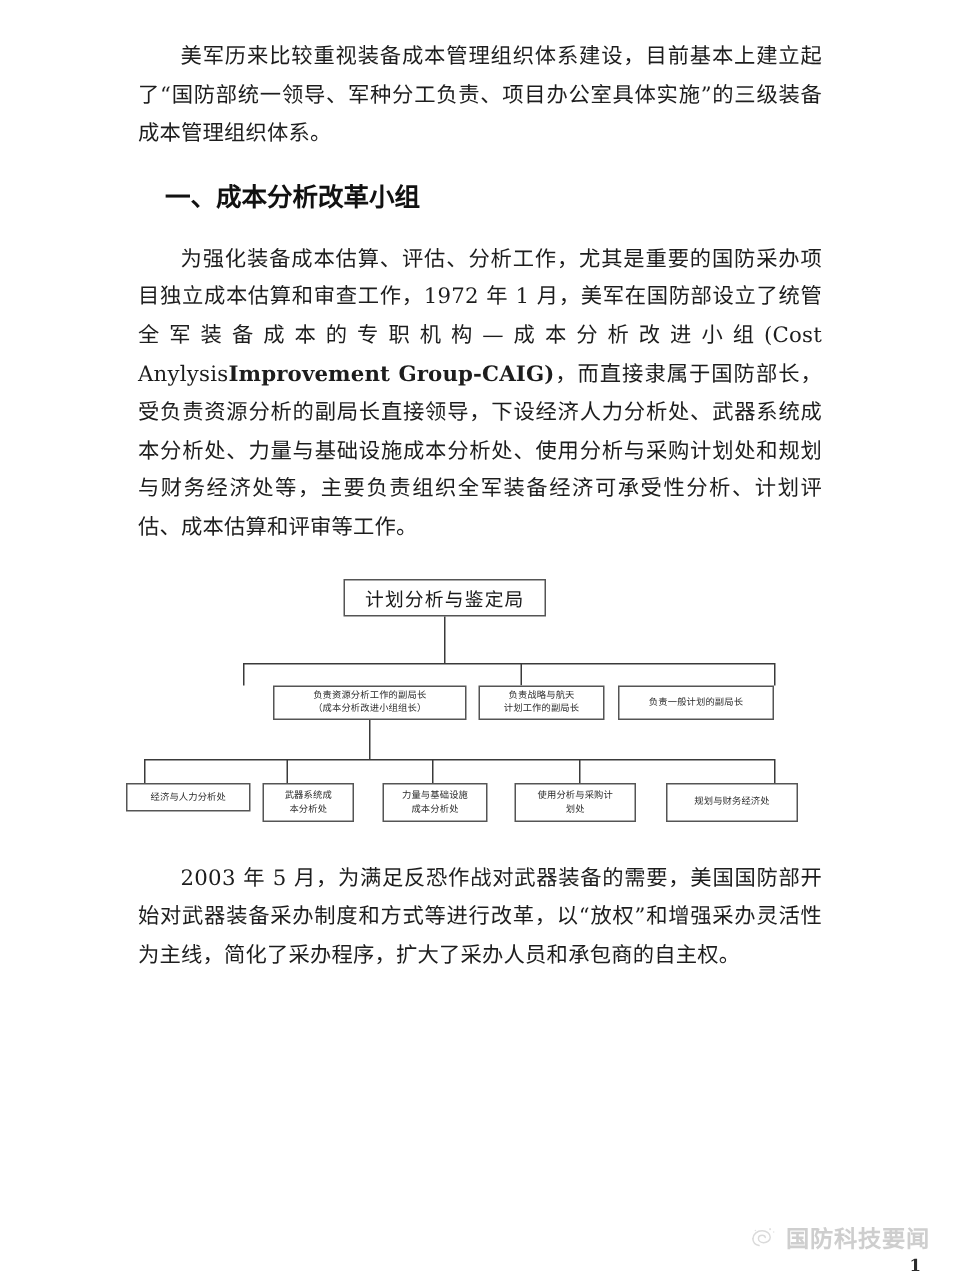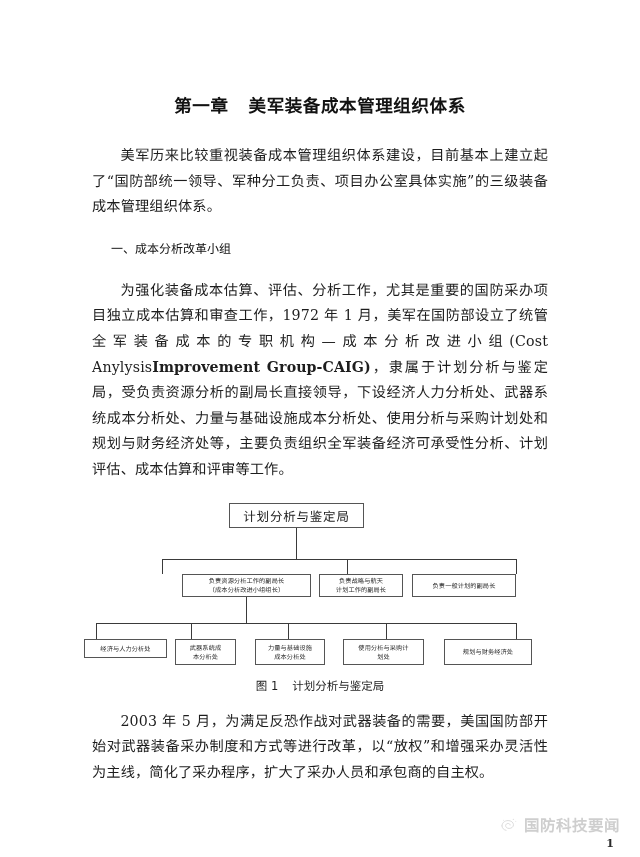--- a/index.html
+++ b/index.html
@@ -74,23 +74,23 @@
     color: #111111;
     font-family: "DejaVu Sans", "Liberation Sans", sans-serif;
     line-height: 25.6px;
   }
   .section-title .st-gap {
     display: inline-block;
     width: 22px;
   }
 
   .subsection-title {
-    font-size: 12px;
-    font-weight: normal;
-    margin: 11px;
+    font-size: 17px;
+    font-weight: bold;
+    margin: 0;
     text-indent: 2em;
     color: #111111;
     font-family: "DejaVu Sans", "Liberation Sans", sans-serif;
     line-height: 26px;
   }
 
   .latin {
     font-family: "DejaVu Serif", "Liberation Serif", serif;
     font-weight: bold;
     letter-spacing: 0.1px;
@@ -196,31 +196,28 @@
     color: #2b2b2b;
     font-family: "DejaVu Serif", "Liberation Serif", serif;
   }
 </style>
 </head>
 <body>
 
 <div class="page">
   <div class="content">
 
-    <h1 class="chapter-title">
-      <span>第一章</span><span class="ct-gap"></span><span>美军装备成本管理组织体系</span>
-    </h1>
 
     <p class="para first-para">美军历来比较重视装备成本管理组织体系建设，目前基本上建立起了“国防部统一领导、军种分工负责、项目办公室具体实施”的三级装备成本管理组织体系。</p>
 
 
 
     <h3 class="subsection-title">一、成本分析改革小组</h3>
 
-    <p class="para"><span>为强化装备成本估算、评估、分析工作，尤其是重要的国防采办项目独立成本估算和审查工作，1972 年 1 月，美军在国防部设立了统管全军装备成本的专职机构—成本分析改进小组(Cost Anylysis</span><span class="latin">Improvement Group-CAIG)</span><span>，隶属于计划分析与鉴定局，受负责资源分析的副局长直接领导，下设经济人力分析处、武器系统成本分析处、力量与基础设施成本分析处、使用分析与采购计划处和规划与财务经济处等，主要负责组织全军装备经济可承受性分析、计划评估、成本估算和评审等工作。</span></p>
+    <p class="para"><span>为强化装备成本估算、评估、分析工作，尤其是重要的国防采办项目独立成本估算和审查工作，1972 年 1 月，美军在国防部设立了统管全军装备成本的专职机构—成本分析改进小组(Cost Anylysis</span><span class="latin">Improvement Group-CAIG)</span><span>，而直接隶属于国防部长，受负责资源分析的副局长直接领导，下设经济人力分析处、武器系统成本分析处、力量与基础设施成本分析处、使用分析与采购计划处和规划与财务经济处等，主要负责组织全军装备经济可承受性分析、计划评估、成本估算和评审等工作。</span></p>
 
     <div class="figure">
       <div class="orgchart">
 
         <div class="node node-root" style="left:153px; top:4px; width:135px; height:25px;">
           <span>计划分析与鉴定局</span>
         </div>
 
         <div class="line line-v" style="left:220px; top:29px; width:1px; height:31px;"></div>
 
@@ -267,23 +264,20 @@
           <span>使用分析与采购计</span>
           <span>划处</span>
         </div>
         <div class="node node-l3" style="left:368px; top:140px; width:88px; height:26px;">
           <span>规划与财务经济处</span>
         </div>
 
       </div>
     </div>
 
-    <p class="fig-caption">
-      <span>图 1</span><span class="fc-gap"></span><span>计划分析与鉴定局</span>
-    </p>
 
 
     <p class="para">2003 年 5 月，为满足反恐作战对武器装备的需要，美国国防部开始对武器装备采办制度和方式等进行改革，以“放权”和增强采办灵活性为主线，简化了采办程序，扩大了采办人员和承包商的自主权。</p>
 
   </div>
 
   <div class="footer">
     <div class="watermark">
       <svg class="watermark-logo" viewBox="0 0 24 24">
         <g fill="none" stroke="#a8a8a8" stroke-width="1.1" stroke-linecap="round">

